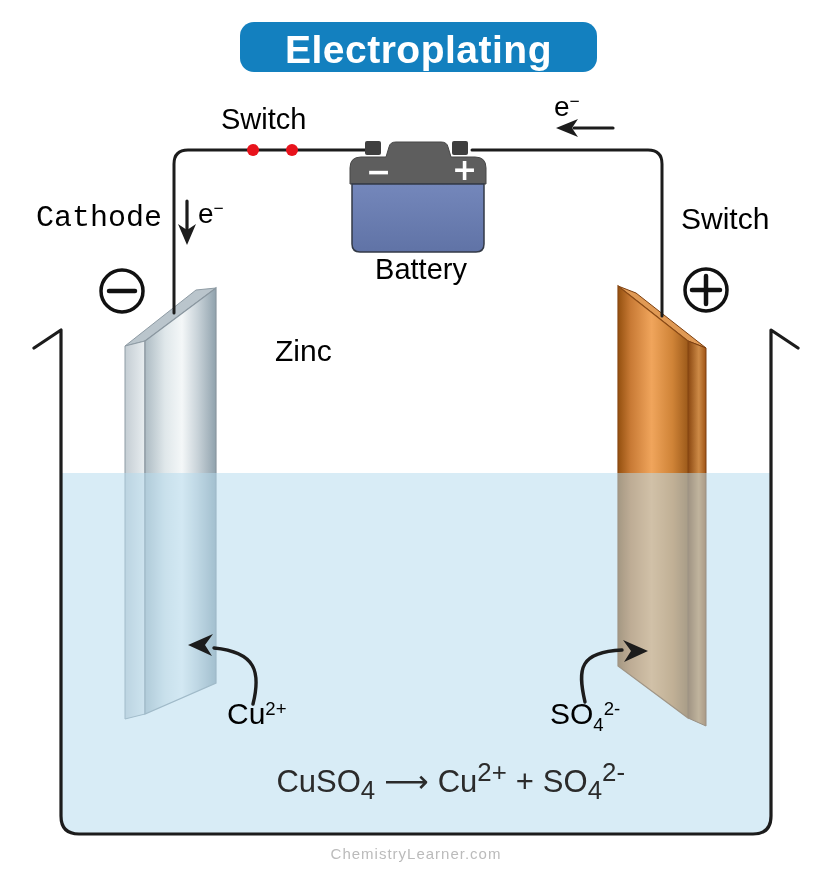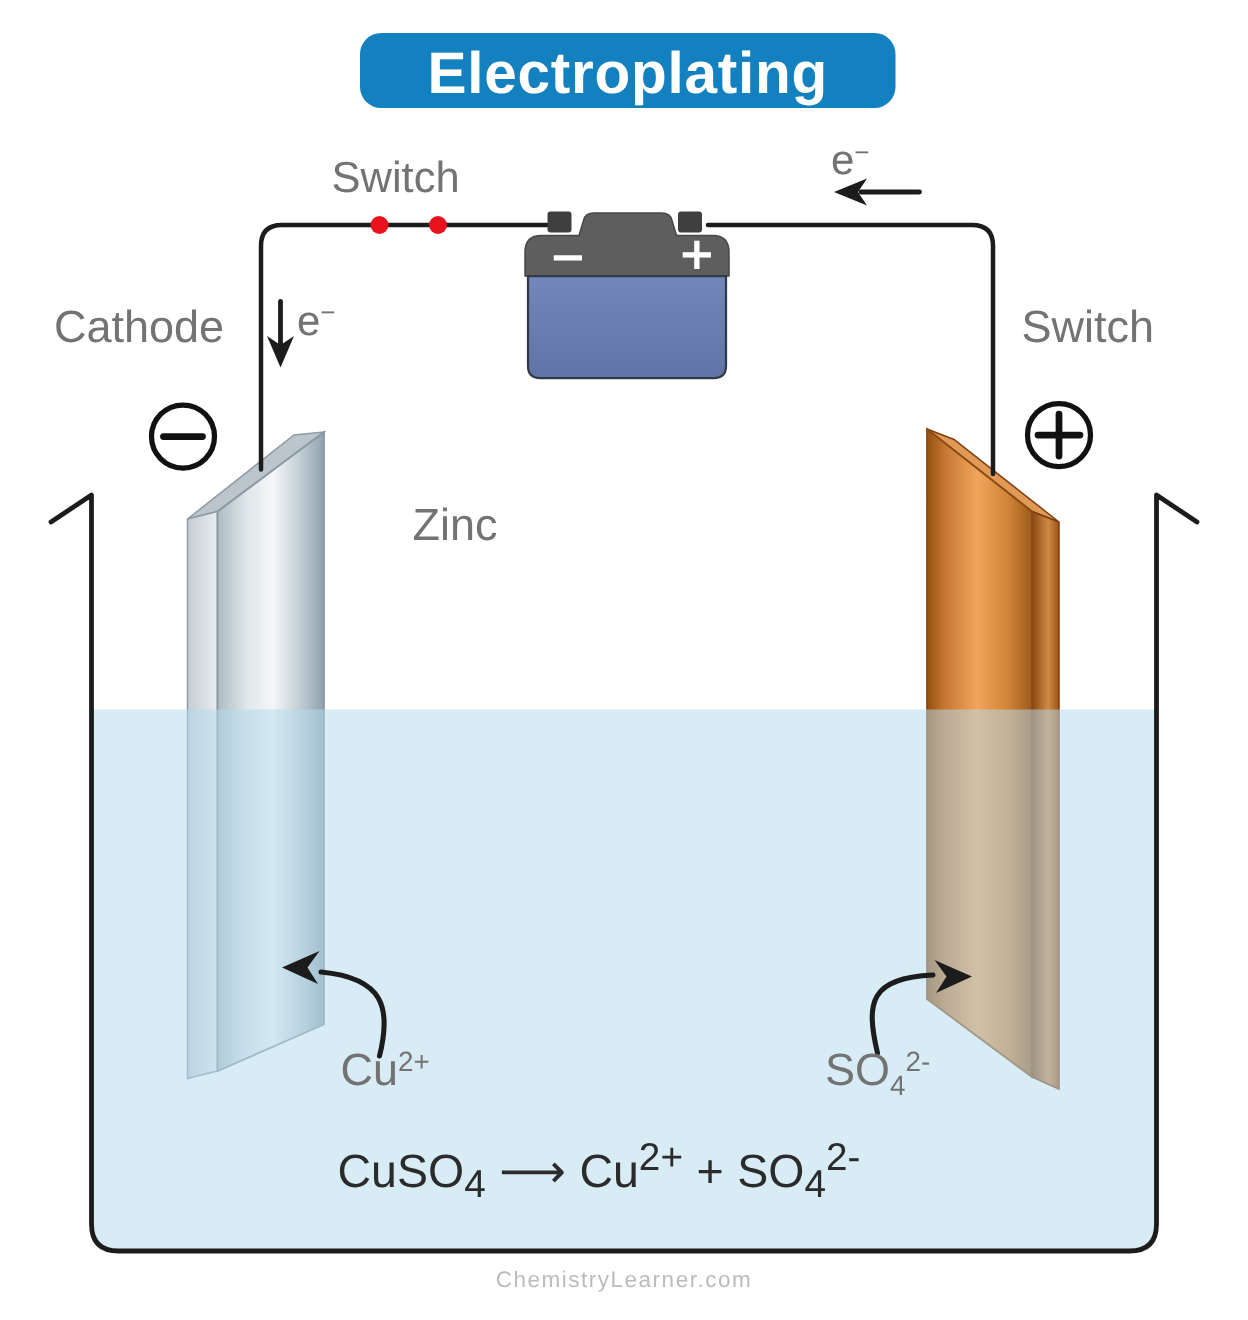--- a/index.html
+++ b/index.html
@@ -2,39 +2,39 @@
 <html><head>
 <meta charset="utf-8">
 <style>
   html,body { margin:0; padding:0; background:#ffffff; }
   .stage {
     position:relative; width:832px; height:880px; background:#ffffff;
     overflow:hidden; font-family:"Liberation Sans", sans-serif;
   }
   svg.diagram { position:absolute; left:0; top:0; }
   .lbl {
-    position:absolute; color:#737373; white-space:nowrap;
+    position:absolute; color:#000000; white-space:nowrap;
     font-family:"Liberation Sans","DejaVu Sans",sans-serif; line-height:1.1;
   }
   .title-badge {
     position:absolute; left:240px; top:22px; width:357px; height:50px;
     background:#1380bf; border-radius:14px; color:#ffffff; font-weight:bold;
     font-size:39px; text-align:center; line-height:55px; letter-spacing:0.5px;
   }
   .fs30 { font-size:30px; }
   .fs29 { font-size:29px; }
   .fs28 { font-size:28px; }
   .ion sup, .lbl sup { font-size:0.62em; vertical-align:9px; letter-spacing:0; }
   .ion sub, .lbl sub { font-size:0.62em; vertical-align:-7px; }
   .battery-sign {
     position:absolute; color:#ffffff; font-weight:bold; font-size:30px; line-height:1;
     font-family:"DejaVu Sans",sans-serif;
   }
   .equation {
-    position:absolute; left:225px; top:758px; width:400px; text-align:left;
+    position:absolute; left:225px; top:758px; width:400px; text-align:right;
     font-size:31px; color:#2b2b2b; font-family:"Liberation Sans","DejaVu Sans",sans-serif;
     white-space:nowrap;
   }
   .equation .op { padding:0 9px; }
   .watermark {
     position:absolute; left:0; top:845px; width:832px; text-align:center;
     font-size:15px; font-weight:normal; color:#bbbbbb; letter-spacing:1px;
   }
 </style>
 </head>
@@ -133,28 +133,29 @@
       <polygon points="648,651 623,640 631,651 624,662" fill="#1c1c1c"></polygon>
     </g>
   </svg>
 
   <div class="title-badge">Electroplating</div>
 
   <div class="lbl fs29" style="left:221px; top:104px;">Switch</div>
 
   <div class="lbl fs28" style="left:554px; top:92px;"><span>e</span><sup>−</sup></div>
 
-  <div class="lbl fs30" style="left:36px; top:202px;">Cathode</div>
+  <div class="lbl fs30" style="left:36px; top:202px;font-family:Liberation Mono, monospace;">Cathode</div>
 
   <div class="lbl fs28" style="left:198px; top:199px;"><span>e</span><sup>−</sup></div>
 
   <div class="lbl fs30" style="left:681px; top:202px;">Switch</div>
 
   <div class="battery-sign" style="left:366px; top:157px;">−</div>
   <div class="battery-sign" style="left:452px; top:155px;">+</div>
+  <div class="lbl fs29" style="left:356px; top:254px; width:130px; text-align:center;">Battery</div>
 
   <div class="lbl fs30" style="left:227px; top:334px;margin-left:48px;">Zinc</div>
 
   <div class="lbl ion fs30" style="left:227px; top:697px;"><span>Cu</span><sup>2+</sup></div>
 
   <div class="lbl ion fs30" style="left:550px; top:697px;"><span>SO</span><sub>4</sub><sup>2-</sup></div>
 
   <div class="equation"><span><span>CuSO</span><sub>4</sub></span><span class="op">⟶</span><span><span>Cu</span><sup>2+</sup></span><span class="op">+</span><span><span>SO</span><sub>4</sub><sup>2-</sup></span></div>
 
   <div class="watermark">ChemistryLearner.com</div>

